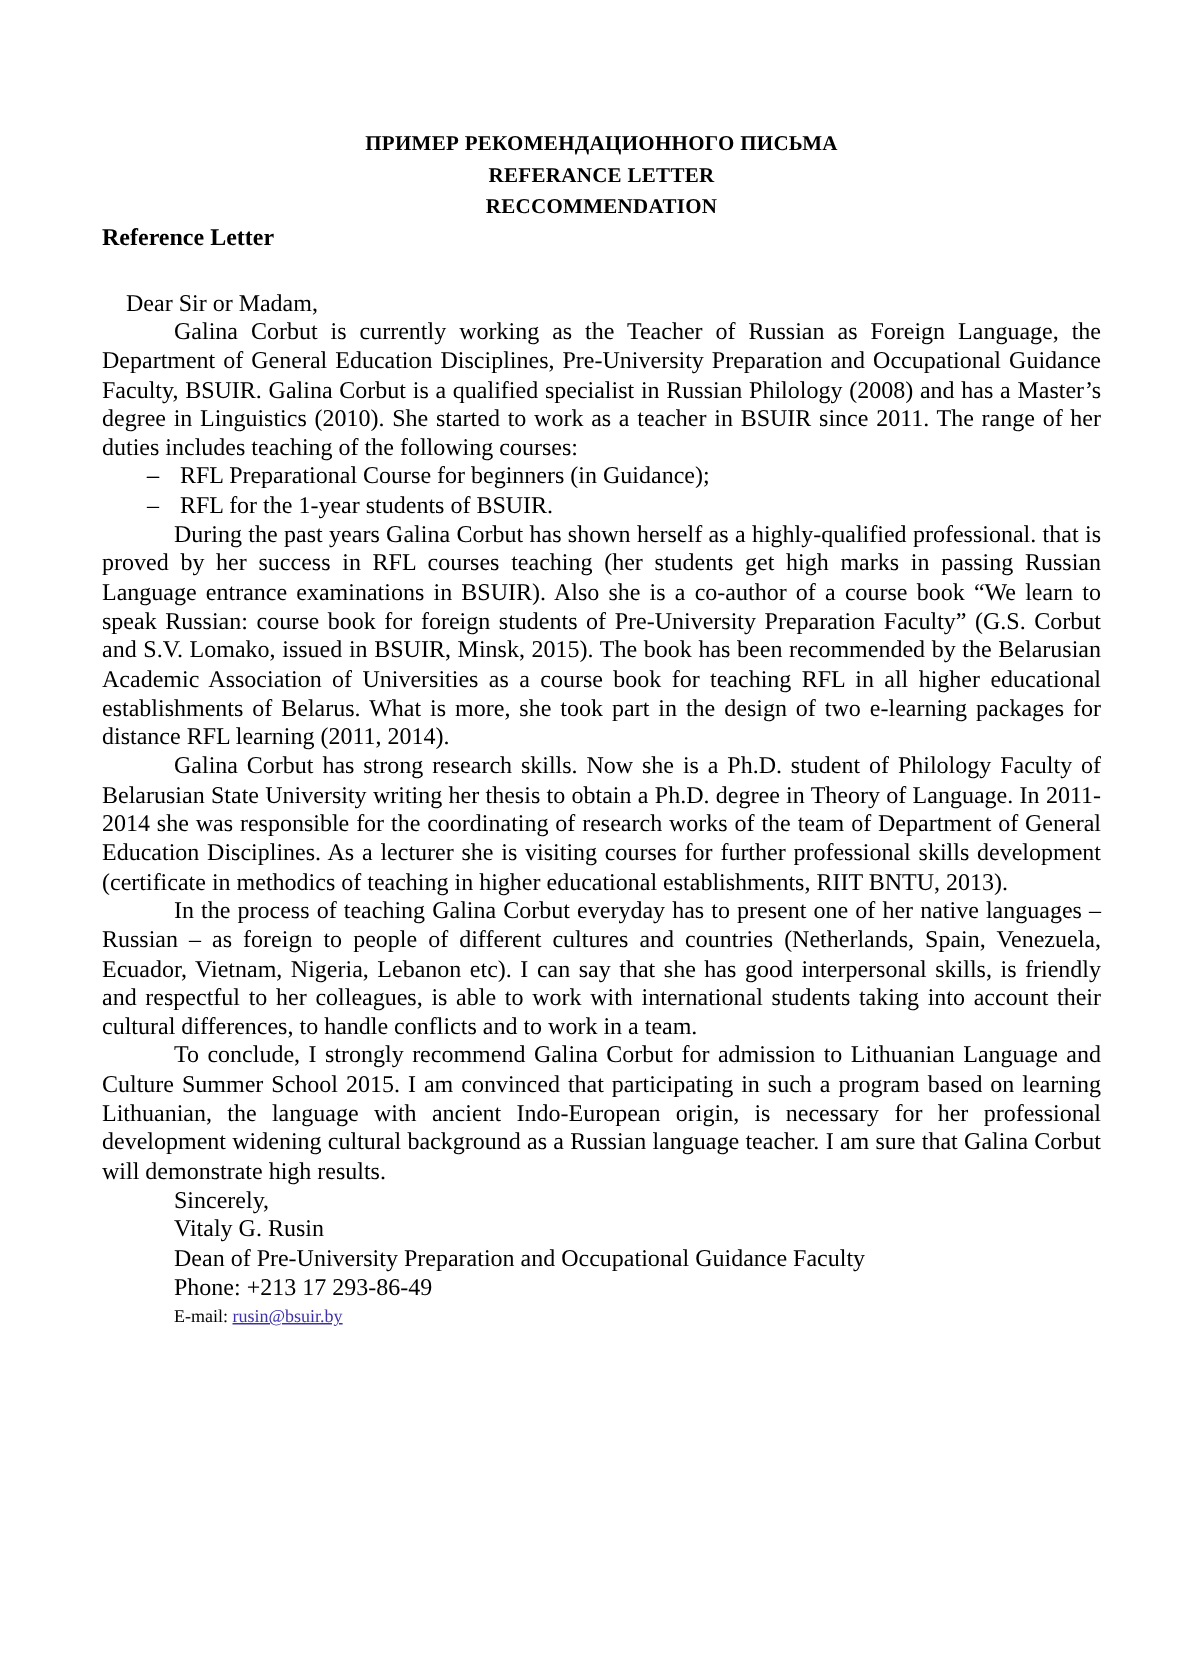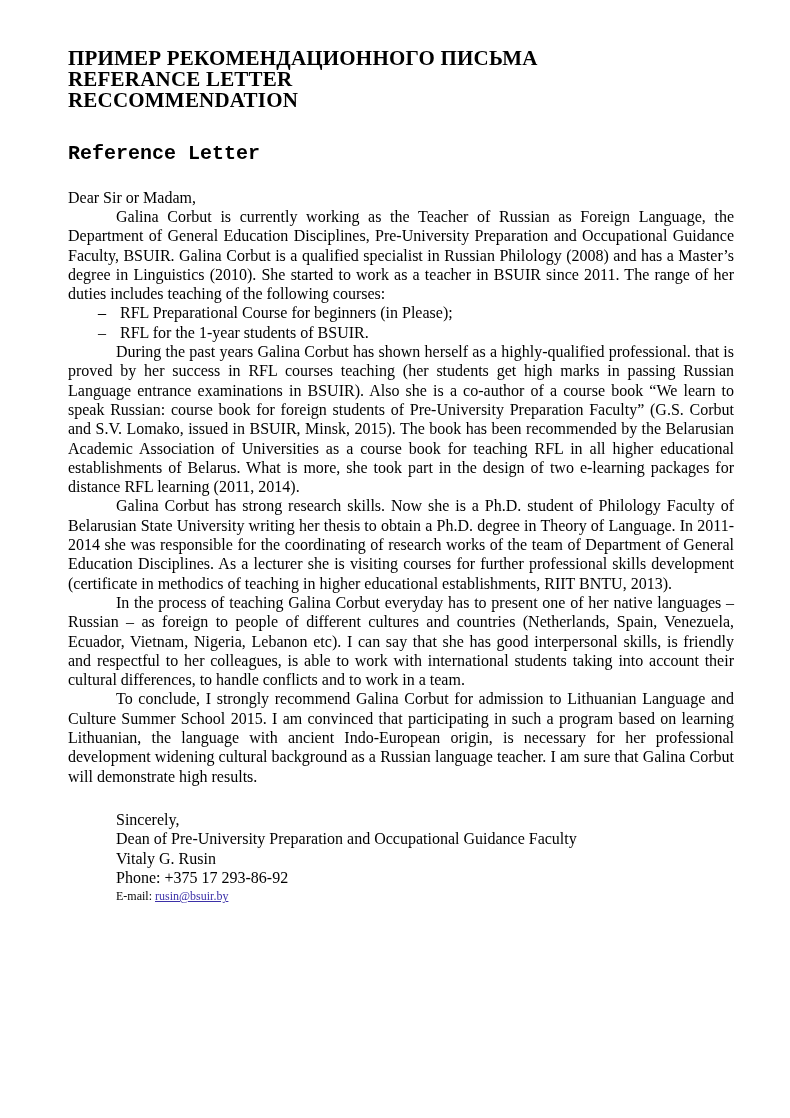--- a/index.html
+++ b/index.html
@@ -21,43 +21,43 @@
   }
   .content {
     position: absolute;
     left: 68px;
     top: 48px;
     width: 666px;
   }
 
   
   .title-block {
-    text-align: left;
+    text-align: center;
     font-weight: bold;
-    font-size: 21px;
+    font-size: 14px;
     line-height: 21px;
     letter-spacing: 0.2px;
+    margin-top: 38px;
   }
   .title-line {
     display: block;
   }
 
   
   .doc-heading {
     font-weight: bold;
-    font-size: 20px;
+    font-size: 16px;
     line-height: 19px;
-    margin-top: 33px;
-    font-family: Liberation Mono, monospace;
   }
 
   .salutation {
     font-size: 16px;
     line-height: 19px;
     margin-top: 25px;
+    margin-left: 16px;
   }
 
   
   p.body-par {
     font-size: 16px;
     line-height: 19.3px;
     text-align: justify;
     margin: 0;
     text-indent: 48px;
   }
@@ -81,21 +81,20 @@
     padding-left: 52px;
   }
   ul.dash-list li .dash {
     position: absolute;
     left: 30px;
     top: 0;
   }
 
   
   .signature {
-    margin-top: 24px;
     padding-left: 48px;
   }
   .signature .sig-line {
     font-size: 16px;
     line-height: 19.3px;
     white-space: nowrap;
   }
   .email-line {
     font-size: 12px;
     line-height: 19.3px;
@@ -126,43 +125,43 @@
 
 
     <p class="body-par gap-before">Galina Corbut is currently working as the Teacher of Russian as Foreign Language, the Department of General Education Disciplines, Pre-University Preparation and Occupational Guidance Faculty, BSUIR. Galina Corbut is a qualified specialist in Russian Philology (2008) and has a Master’s degree in Linguistics (2010). She started to work as a teacher in BSUIR since 2011. The range of her duties includes teaching of the following courses:</p>
 
     <ul class="dash-list">
       <li>
         <span class="dash">–</span>
       </li>
       <li>
         <span class="dash">–</span>
-        <span>RFL Preparational Course for beginners  (in Please);</span>
+        <span>RFL Preparational Course for beginners  (in Guidance);</span>
       </li>
       <li>
         <span class="dash">–</span>
         <span>RFL for the 1-year students of  BSUIR.</span>
       </li>
     </ul>
 
     <p class="body-par">During the past years Galina Corbut has shown herself as a highly-qualified professional. that is proved by her success in RFL courses teaching (her students get high marks in passing Russian Language entrance examinations in BSUIR). Also she is a co-author of a course book “We learn to speak Russian: course book for foreign students of Pre-University Preparation Faculty” (G.S. Corbut and S.V. Lomako, issued in BSUIR, Minsk, 2015). The book has been recommended by the Belarusian Academic Association of Universities  as a course book for teaching RFL in all higher educational establishments of Belarus. What is more, she took part in the design of two e-learning packages for distance RFL learning (2011, 2014).</p>
 
     <p class="body-par">Galina Corbut has strong research skills. Now she is a Ph.D. student of Philology Faculty of Belarusian State University writing her thesis to obtain a Ph.D. degree in Theory of Language. In 2011-2014 she was responsible for the coordinating of research works of the team of Department of General Education Disciplines. As a lecturer she is visiting courses for further professional skills development (certificate in methodics of teaching in higher educational establishments, RIIT BNTU, 2013).</p>
 
     <p class="body-par">In the process of teaching Galina Corbut everyday has to present one of her native languages – Russian – as foreign to people of different cultures and countries (Netherlands, Spain, Venezuela, Ecuador, Vietnam, Nigeria, Lebanon etc). I can say that she has good interpersonal skills, is friendly and respectful to her colleagues, is able to work with international students taking into account their cultural differences, to handle conflicts and to work in a team.</p>
 
     <p class="body-par">To conclude, I strongly recommend Galina Corbut for admission to Lithuanian Language and Culture Summer School 2015. I am convinced  that participating in such a program based on learning Lithuanian, the language with ancient Indo-European origin, is necessary for her professional development widening cultural background as a Russian language teacher. I am sure that Galina Corbut will demonstrate high results.</p>
 
 
     <div class="signature">
       <div class="sig-line">Sincerely,</div>
+      <div class="sig-line">Vitaly G. Rusin</div>
       <div class="sig-line">Dean of Pre-University Preparation and Occupational Guidance Faculty</div>
-      <div class="sig-line">Vitaly G. Rusin</div>
       <div class="sig-line">
-        <span>Phone: </span><span>+375 17 293-86-92</span>
+        <span>Phone: </span><span>+213 17 293-86-49</span>
       </div>
       <div class="email-line">
         <span>E-mail: </span><a class="email-link" href="#">rusin@bsuir.by</a>
       </div>
     </div>
 
   </div>
 </div>
 
 </body></html>

